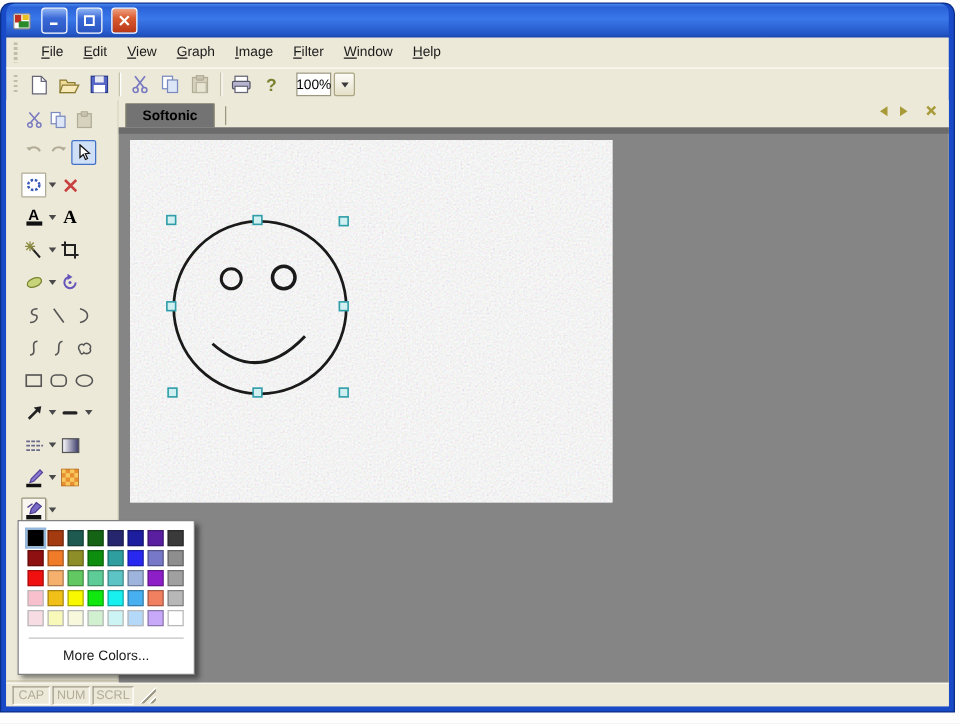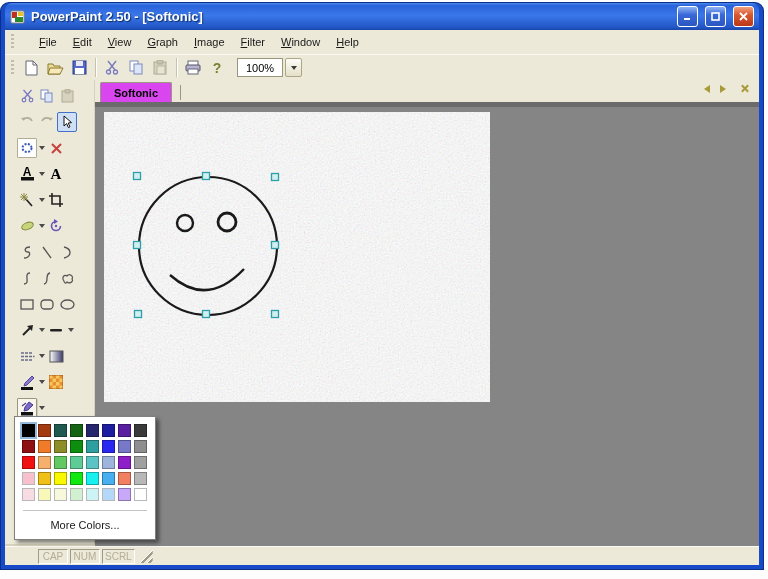--- a/index.html
+++ b/index.html
@@ -17,52 +17,52 @@
   .app-icon { width:16px; height:16px; flex:0 0 auto; }
   .title-text { flex:1; white-space:nowrap; overflow:hidden; }
   .win-btn { width:21px; height:21px; border-radius:3px; border:1px solid #fff;
     display:flex; align-items:center; justify-content:center; margin-left:2px;
     background:linear-gradient(180deg,#8fb4f4 0%,#3a6ad8 40%,#2a56c0 100%); }
   .win-btn.close { background:linear-gradient(180deg,#f0a080 0%,#d85a30 40%,#b83818 100%); }
 
   
   .client { background:#ece9d8; height:535px; display:flex; flex-direction:column; }
 
-  .menubar { height:24px; display:flex; align-items:center; gap:12px; padding-left:6px; font-size:11px; color:#1a1a1a; }
+  .menubar { height:24px; display:flex; align-items:center; gap:6px; padding-left:6px; font-size:11px; color:#1a1a1a; }
   .vgrip { width:3px; height:16px; margin-right:5px;
     background:repeating-linear-gradient(180deg,#c2bda6 0 2px,transparent 2px 4px); }
   .menu-item { padding:3px 8px; cursor:default; }
   .menu-item u { text-decoration:underline; }
 
   .toolbar { height:26px; display:flex; align-items:center; padding-left:6px; border-top:1px solid #fbfaf4; }
   .tb-btn { width:24px; height:22px; display:flex; align-items:center; justify-content:center; }
   .tb-sep { width:1px; height:19px; background:#c6c2ac; margin:0 4px; box-shadow:1px 0 0 #fff; }
   .help-glyph { font-size:14px; font-weight:bold; color:#7a8030; }
   .zoom-combo { display:flex; align-items:center; margin-left:8px; }
-  .zoom-value { width:46px; height:19px; background:#fff; border:1px solid #9a967e;
+  .zoom-value { width:28px; height:19px; background:#fff; border:1px solid #9a967e;
     font-size:11px; display:flex; align-items:center; justify-content:center; }
   .zoom-dd { width:17px; height:19px; margin-left:2px; border:1px solid #aca684; border-radius:2px;
     background:linear-gradient(180deg,#fdfcf8,#e4e0c8); display:flex; align-items:center; justify-content:center; }
   .tri-down { width:0; height:0; border:3px solid transparent; border-top:4px solid #3a3a3a; margin-top:3px; }
 
   
   .main { flex:1; display:flex; min-height:0; }
 
   .toolcol { width:90px; background:#ece9d8; padding-top:3px; border-right:1px solid #d6d2bc; }
   .tool-row { height:26px; display:flex; align-items:center; padding-left:12px; }
   .tool { width:20px; height:20px; display:flex; align-items:center; justify-content:center; border:1px solid transparent; }
   .tool.selected { border:1px solid #4272c8; background:#cfe0f6; border-radius:2px; }
   .tool.raisedw { border:1px solid #b0ac96; background:#fff; border-radius:1px; }
   .tool.open { border:1px solid #9a967e; background:#f8f6ee; border-radius:1px; box-shadow:1px 1px 0 #d0ccb6; }
   .dd-arrow { width:9px; display:flex; justify-content:center; }
   .dd-arrow .tri-down { border-top-color:#4a4a4a; border-width:3px; border-top-width:4px; margin-top:2px; }
 
   .content { flex:1; display:flex; flex-direction:column; min-width:0; }
   .tabstrip { height:22px; background:#ece9d8; display:flex; align-items:flex-end; padding-left:5px; position:relative; }
-  .tab { height:20px; background:#d946ef; border:1px solid #9a9880; border-bottom:none;
+  .tab { height:20px; background:#737373; border:1px solid #9a9880; border-bottom:none;
     border-radius:2px 2px 0 0; padding:0 13px; font-size:11px; font-weight:bold;
     display:flex; align-items:center; }
   .tab-div { width:1px; height:15px; background:#9a9880; margin-left:8px; margin-bottom:2px; }
   .tab-ctrls { position:absolute; right:10px; top:4px; display:flex; align-items:center; gap:10px; }
   .tri-left { width:0; height:0; border:4px solid transparent; border-right:6px solid #a89a38; }
   .tri-right { width:0; height:0; border:4px solid transparent; border-left:6px solid #a89a38; }
   .x-icon { position:relative; width:9px; height:9px; }
   .x-icon::before,.x-icon::after { content:""; position:absolute; left:4px; top:0; width:2px; height:9px; background:#a89a38; }
   .x-icon::before { transform:rotate(45deg); } .x-icon::after { transform:rotate(-45deg); }
 
@@ -96,21 +96,20 @@
 
 <div class="window">
 
   <div class="titlebar">
     <svg class="app-icon" viewBox="0 0 16 16">
       <rect x="1" y="2" width="13" height="12" rx="1" fill="#fff" stroke="#888"></rect>
       <rect x="2" y="3" width="5" height="6" fill="#c03020"></rect>
       <rect x="8" y="3" width="5" height="4" fill="#e8c020"></rect>
       <rect x="5" y="8" width="8" height="5" fill="#2a8a2a"></rect>
     </svg>
-    <span class="title-text">PowerPaint 2.50 - [Softonic]</span>
     <div class="win-btn">
       <svg width="11" height="11" viewBox="0 0 11 11">
           <rect x="2" y="7" width="6" height="2" fill="#fff"></rect>
         </svg>
     </div>
     <div class="win-btn">
       <svg width="11" height="11" viewBox="0 0 11 11">
           <rect x="2" y="2" width="7" height="7" fill="none" stroke="#fff" stroke-width="1.6"></rect>
         </svg>
     </div>
@@ -480,21 +479,21 @@
                 <rect x="98.5" y="198.5" width="7" height="7"></rect>
                 <rect x="167.5" y="198.5" width="7" height="7"></rect>
               </g>
             </svg>
           </div>
         </div>
       </div>
     </div>
 
     <div class="statusbar">
-      <div id="status-keys" style="display:flex;margin-left:28px;">
+      <div id="status-keys" style="display:flex;">
           <div class="status-key">CAP</div>
           <div class="status-key">NUM</div>
           <div class="status-key">SCRL</div>
         </div>
       <div class="resize-grip"></div>
     </div>
   </div>
 
   <div class="palette">
     <div class="swatch-grid" id="swatch-grid">

